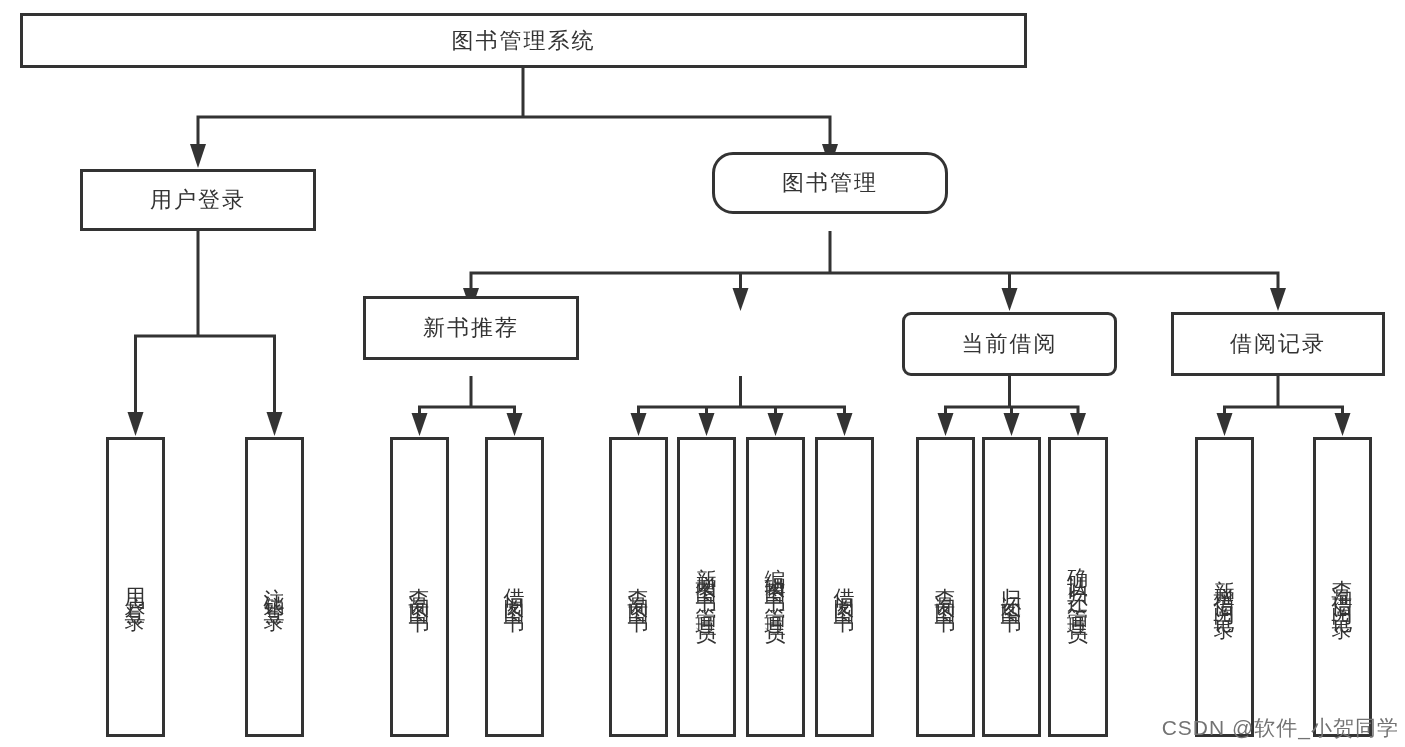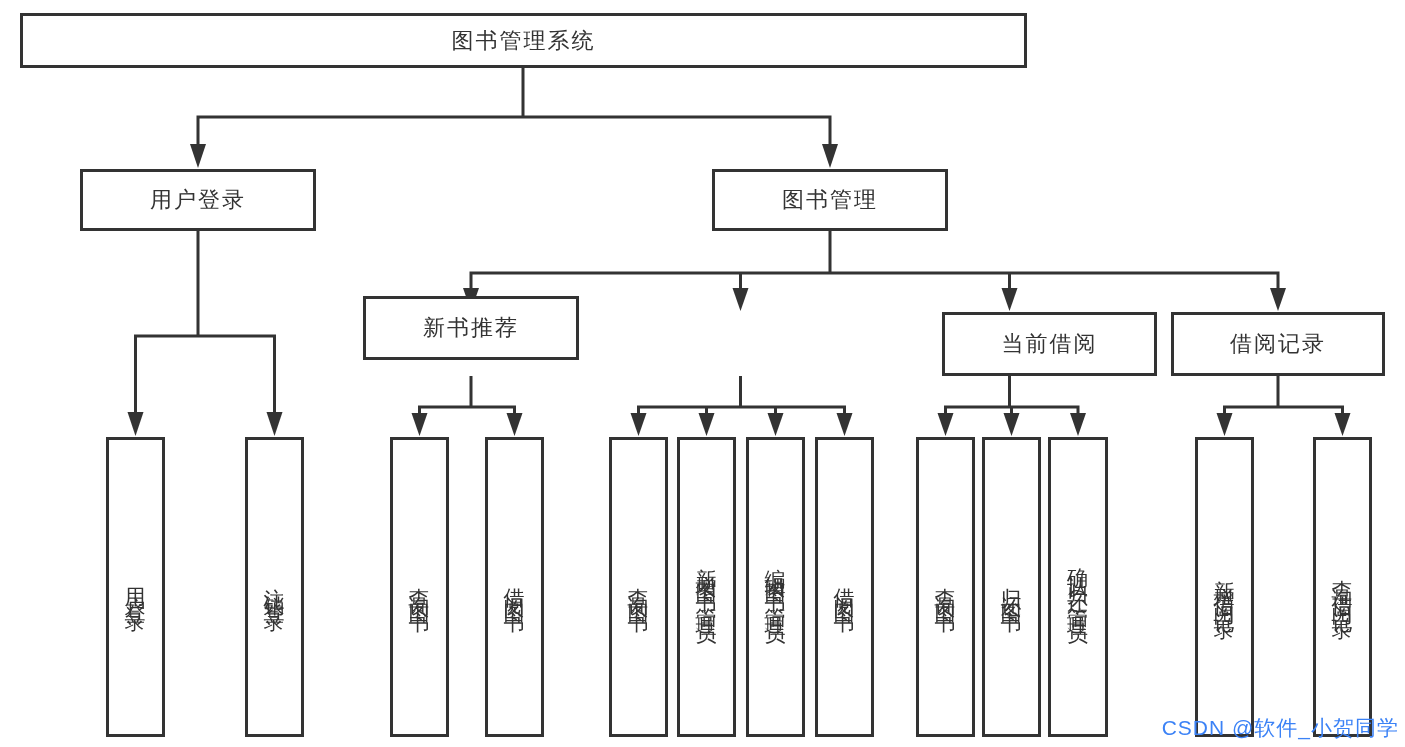--- a/index.html
+++ b/index.html
@@ -16,33 +16,33 @@
   }
   .hlabel{font-size:22px;letter-spacing:2px;white-space:nowrap;}
   .leaf{top:437px;width:59px;height:300px;}
   .vlabel{
     writing-mode:vertical-rl;text-orientation:mixed;
     font-size:21px;letter-spacing:8px;line-height:1;white-space:nowrap;
   }
   
   .n-root{left:20px;top:13px;width:1007px;height:55px;}
   .n-userlogin{left:80px;top:169px;width:236px;height:62px;}
-  .n-bookmgmt{left:712px;top:169px;width:236px;height:62px;}
+  .n-bookmgmt{left:712px;top:152px;width:236px;height:62px;border-radius:21px;}
   .n-newbook{left:363px;top:296px;width:216px;height:64px;}
   .n-borrow{left:633px;top:312px;width:215px;height:64px;}
-  .n-current{left:942px;top:312px;width:215px;height:64px;}
+  .n-current{left:902px;top:312px;width:215px;height:64px;border-radius:9px;}
   .n-records{left:1171px;top:312px;width:214px;height:64px;}
   
   .lf-1{left:106px;}  .lf-2{left:245px;}
   .lf-3{left:390px;}  .lf-4{left:485px;}
   .lf-5{left:609px;}  .lf-6{left:677px;} .lf-7{left:746px;} .lf-8{left:815px;}
   .lf-9{left:916px;}  .lf-10{left:982px;} .lf-11{left:1048px;width:60px;}
   .lf-12{left:1195px;} .lf-13{left:1313px;}
   .watermark{
-    position:absolute;right:6px;bottom:5px;font-size:21px;color:#3b82f6;
+    position:absolute;right:6px;bottom:5px;font-size:21px;color:#737373;
     letter-spacing:1px;z-index:5;white-space:nowrap;text-align:center;
   }
 </style>
 </head>
 <body>
 
 <div class="canvas">
 
   <svg class="wires" viewBox="0 0 1405 747" xmlns="http://www.w3.org/2000/svg">
     <path d="

